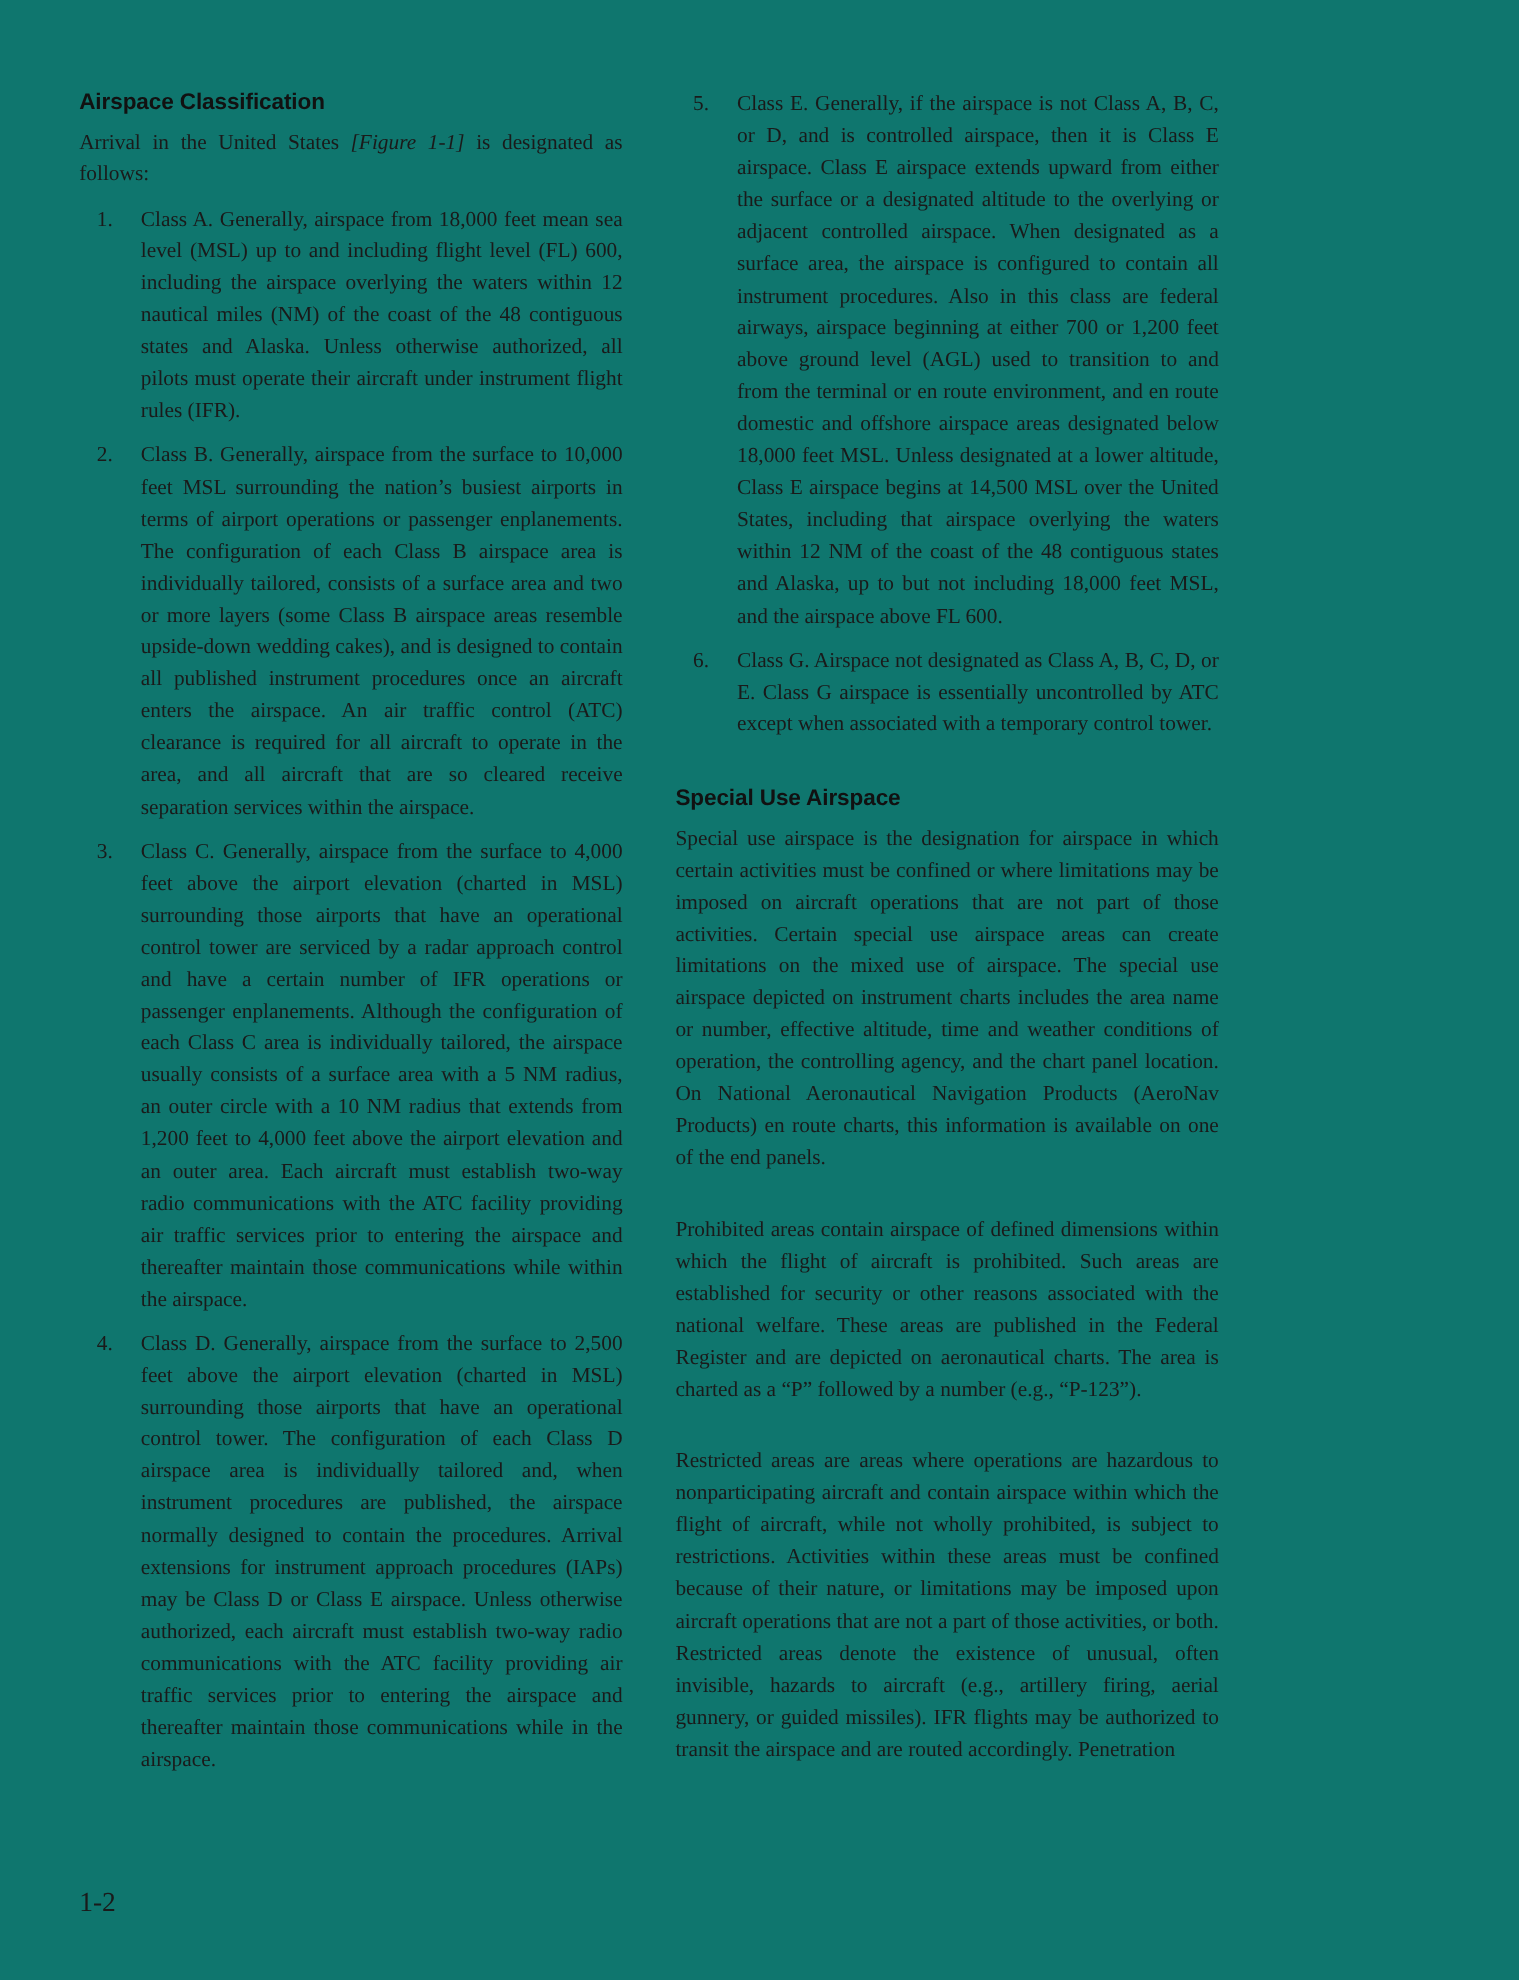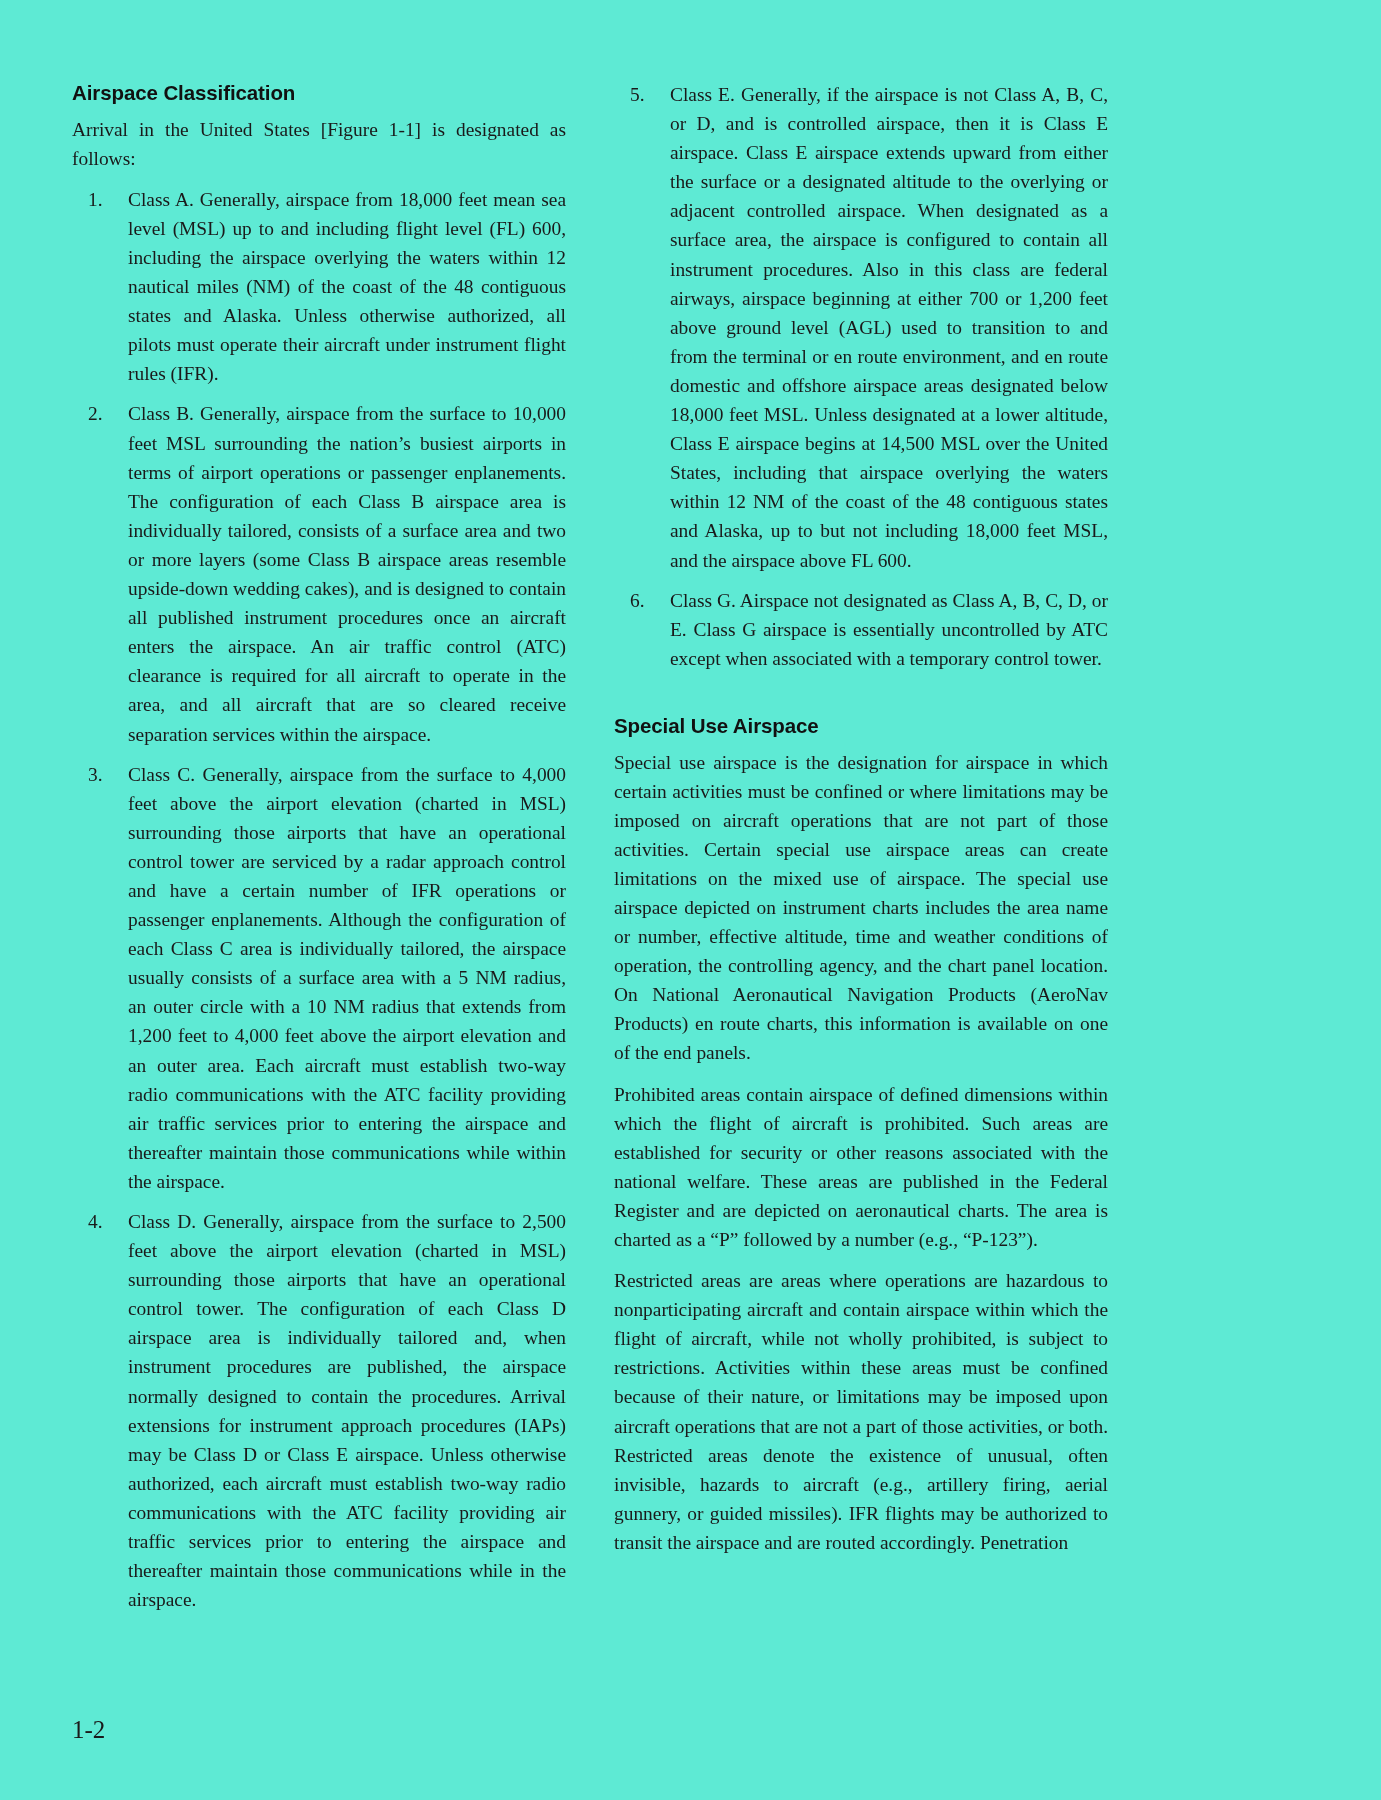--- a/index.html
+++ b/index.html
@@ -13,21 +13,21 @@
     font-family: "Liberation Serif", "DejaVu Serif", serif;
     color: #1a1a1a;
     -webkit-font-smoothing: antialiased;
   }
   .page {
     position: relative;
     width: 1381px;
     height: 1800px;
     box-sizing: border-box;
     padding: 80px 72px 60px 72px;
-    background: #5eead4;
+    background: #0f766e;
   }
   .columns {
     display: flex;
     flex-direction: row;
     gap: 48px;
     align-items: flex-start;
   }
   .col {
     width: 494px;
     flex: 0 0 494px;
@@ -47,23 +47,24 @@
   p.body-text {
     font-size: 19.4px;
     line-height: 29.1px;
     text-align: justify;
     text-justify: inter-word;
     margin: 0 0 0 0;
     color: #1a1a1a;
     hyphens: none;
   }
   p.body-text + p.body-text {
-    margin-top: 12px;
+    margin-top: 36px;
   }
   .fig-ref {
+    font-style: italic;
   }
   ol.class-list {
     list-style: none;
     margin: 12px 0 0 0;
     padding: 0;
   }
   ol.class-list li {
     position: relative;
     padding-left: 56px;
     margin-bottom: 11px;

